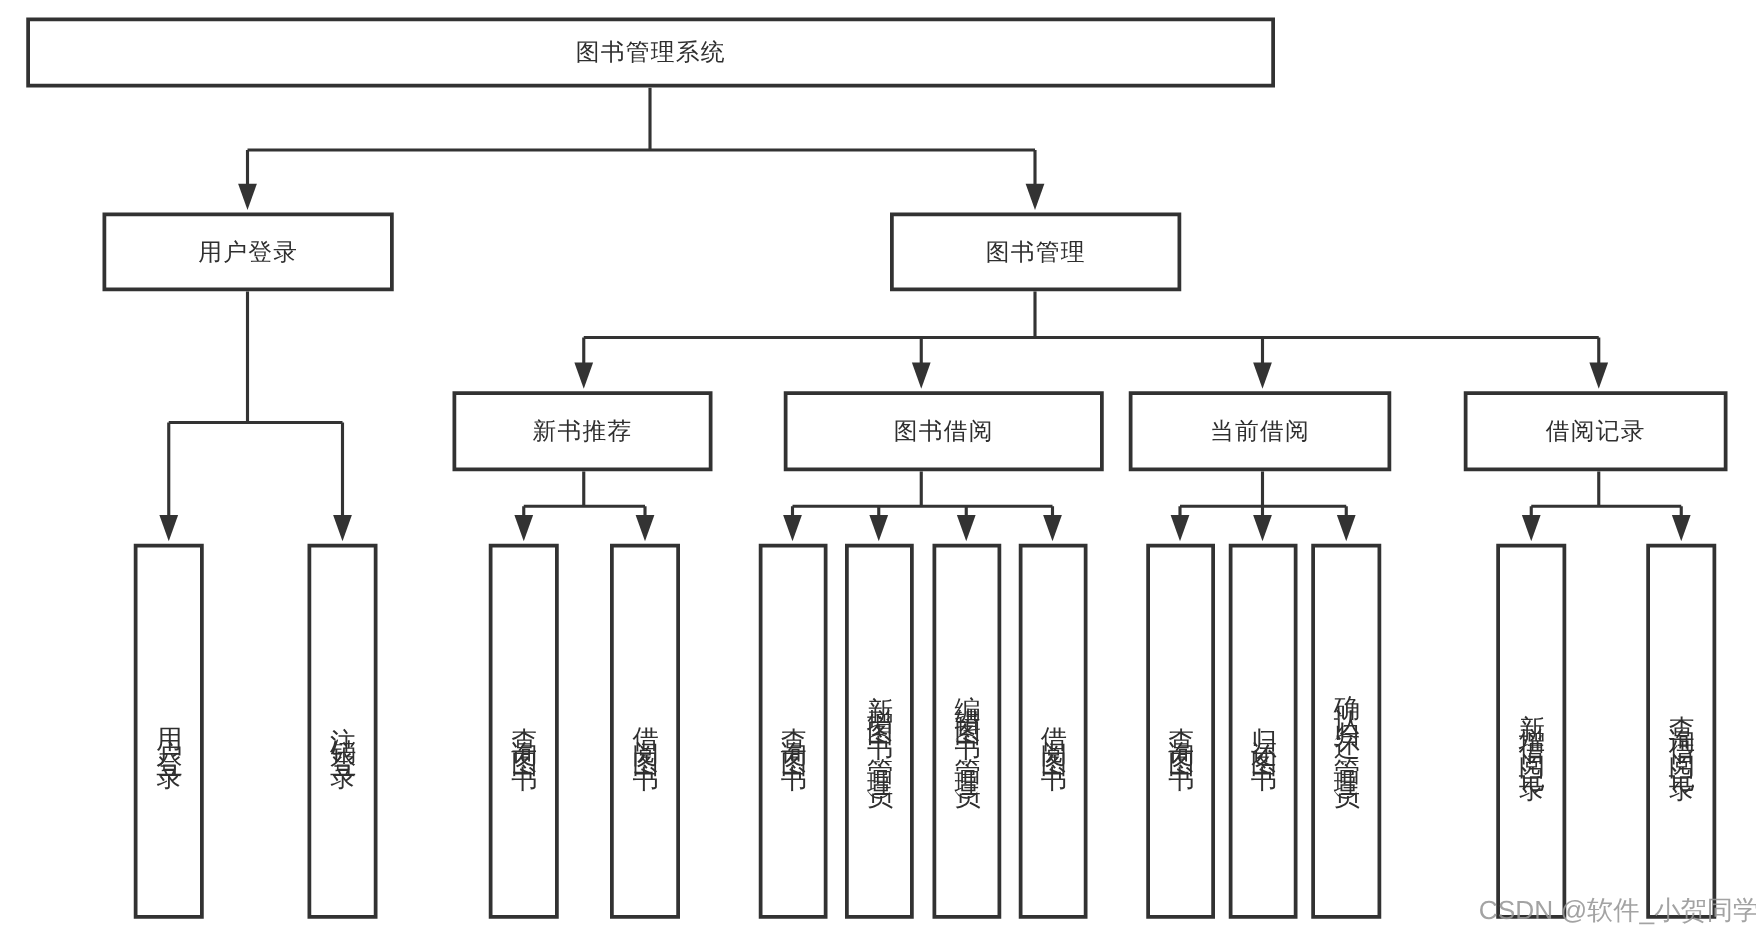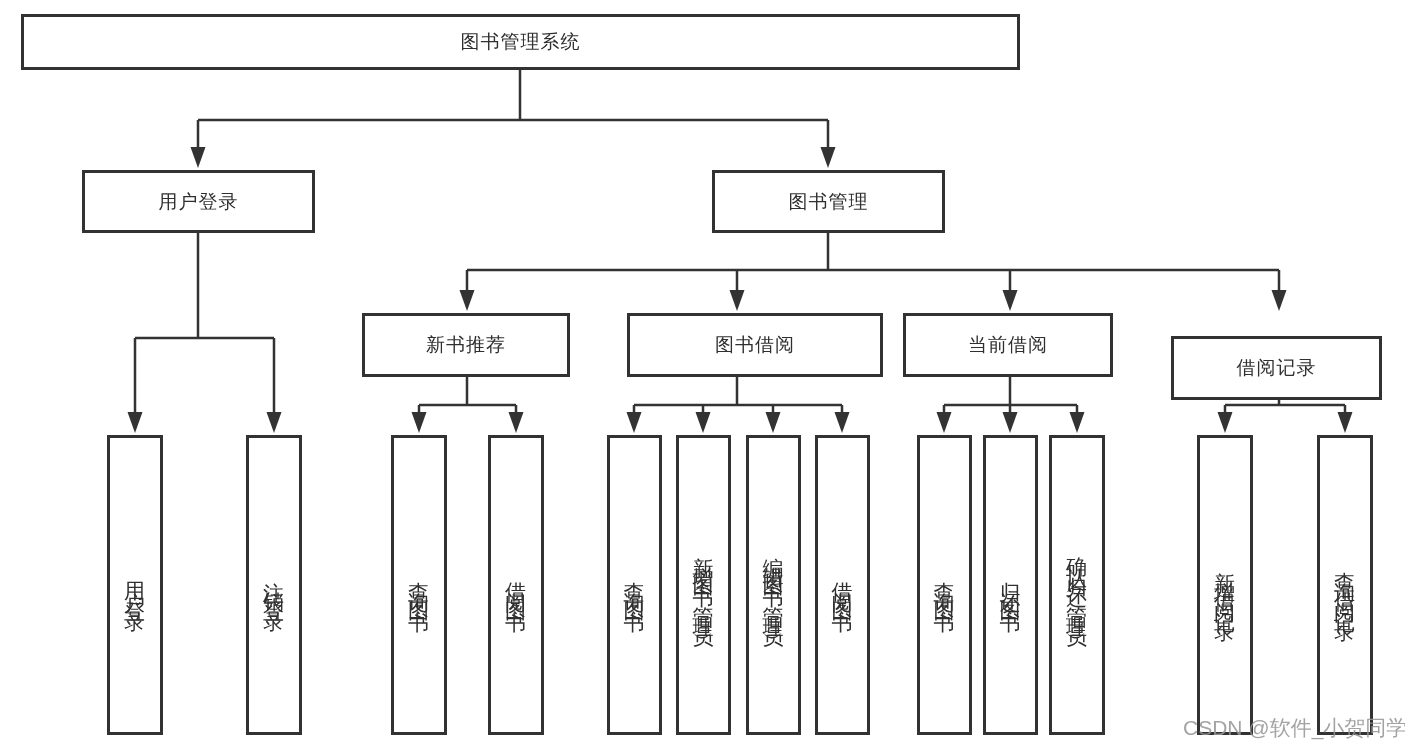--- a/index.html
+++ b/index.html
@@ -45,21 +45,21 @@
     line-height: 1;
     white-space: nowrap;
   }
   
   #n-root            { left: 21px;   top: 14px;  width: 999px; height: 56px; }
   #n-user-login      { left: 82px;   top: 170px; width: 233px; height: 63px; }
   #n-book-management { left: 712px;  top: 170px; width: 233px; height: 63px; }
   #n-new-book-rec    { left: 362px;  top: 313px; width: 208px; height: 64px; }
   #n-book-borrow     { left: 627px;  top: 313px; width: 256px; height: 64px; }
   #n-current-borrow  { left: 903px;  top: 313px; width: 210px; height: 64px; }
-  #n-borrow-records  { left: 1171px; top: 313px; width: 211px; height: 64px; margin-top: 23px; }
+  #n-borrow-records  { left: 1171px; top: 313px; width: 211px; height: 64px; }
   #n-leaf-user-login     { left: 107px;  top: 435px; width: 56px; height: 300px; }
   #n-leaf-logout         { left: 246px;  top: 435px; width: 56px; height: 300px; }
   #n-leaf-nr-query       { left: 391px;  top: 435px; width: 56px; height: 300px; }
   #n-leaf-nr-borrow      { left: 488px;  top: 435px; width: 56px; height: 300px; }
   #n-leaf-bb-query       { left: 607px;  top: 435px; width: 55px; height: 300px; }
   #n-leaf-bb-add         { left: 676px;  top: 435px; width: 55px; height: 300px; }
   #n-leaf-bb-edit        { left: 746px;  top: 435px; width: 55px; height: 300px; }
   #n-leaf-bb-borrow      { left: 815px;  top: 435px; width: 55px; height: 300px; }
   #n-leaf-cb-query       { left: 917px;  top: 435px; width: 55px; height: 300px; }
   #n-leaf-cb-return      { left: 983px;  top: 435px; width: 55px; height: 300px; }

